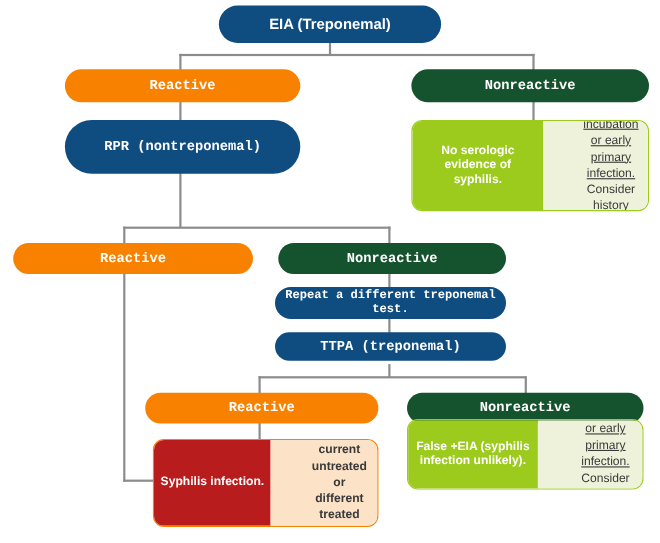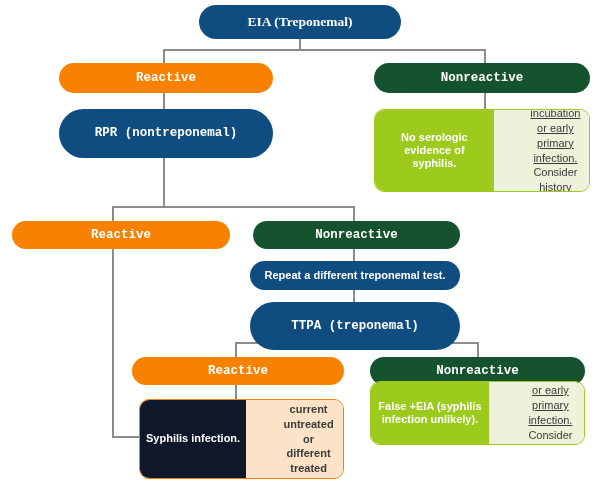--- a/index.html
+++ b/index.html
@@ -40,21 +40,21 @@
     color: #ffffff;
     font-weight: bold;
     box-sizing: border-box;
     padding: 0 8px;
     line-height: 1.15;
   }
   .navy   { background: #0f4c80; }
   .orange { background: #f98100; }
   .green  { background: #14532d; }
 
-  .t-title { font-size: 13.5px; font-family: Liberation Serif, serif; }
+  .t-title { font-size: 13.5px; }
   .t-pill  { font-size: 12.5px; font-family: Liberation Mono, monospace; }
   .t-small { font-size: 11px; }
 
   
   .card {
     position: absolute;
     z-index: 3;
     box-sizing: border-box;
     border-radius: 10px;
     overflow: hidden;
@@ -84,21 +84,21 @@
     font-size: 11px;
     color: #3a3a3a;
     padding: 5px 7px;
     line-height: 1.35;
   }
   .card.green-card  { border: 1px solid #9ccb1d; }
   .card.green-card .card-head { background: #9ccb1d; }
   .card.green-card .card-body { background: #eff2db; }
 
   .card.orange-card { border: 1px solid #f98100; }
-  .card.orange-card .card-head { background: #0f172a; }
+  .card.orange-card .card-head { background: #b91c1c; }
   .card.orange-card .card-body { background: #fce3c7; font-weight: bold; }
 
   .u { text-decoration: underline; }
   .ln { display: block; margin-left: 28px; }
 </style>
 </head>
 <body>
 
 <div id="canvas">
 
@@ -155,23 +155,23 @@
       <span class="ln u">Does not rule out incubation or early</span>
       <span class="ln u">primary infection.</span>
       <span class="ln">Consider history and symptoms.</span>
     </div>
   </div>
 
   <div class="pill orange t-pill" style="left:12px; top:221px; width:218px; height:28px;">Reactive</div>
 
   <div class="pill green t-pill" style="left:253px; top:221px; width:207px; height:28px;">Nonreactive</div>
 
-  <div class="pill navy t-small" style="left:250px; top:261px; width:210px; height:29px;">Repeat a different treponemal test.</div>
+  <div class="pill navy t-small" style="left:250px; top:261px; width:210px; height:29px;font-family:Liberation Mono, monospace;">Repeat a different treponemal test.</div>
 
-  <div class="pill navy t-pill" style="left:250px; top:302px; width:210px; height:48px;">TTPA (treponemal)</div>
+  <div class="pill navy t-pill" style="left:250px; top:302px; width:210px; height:26px;">TTPA (treponemal)</div>
 
   <div class="pill orange t-pill" style="left:132px; top:357px; width:212px; height:28px;">Reactive</div>
 
   <div class="pill green t-pill" style="left:370px; top:357px; width:215px; height:28px;">Nonreactive</div>
 
   <div class="card orange-card" style="left:139px; top:399px; width:205px; height:80px;">
     <div class="card-head">Syphilis infection.</div>
     <div class="card-body">
       <span class="ln">Indicates current untreated or</span>
       <span class="ln">different treated infection.</span>

